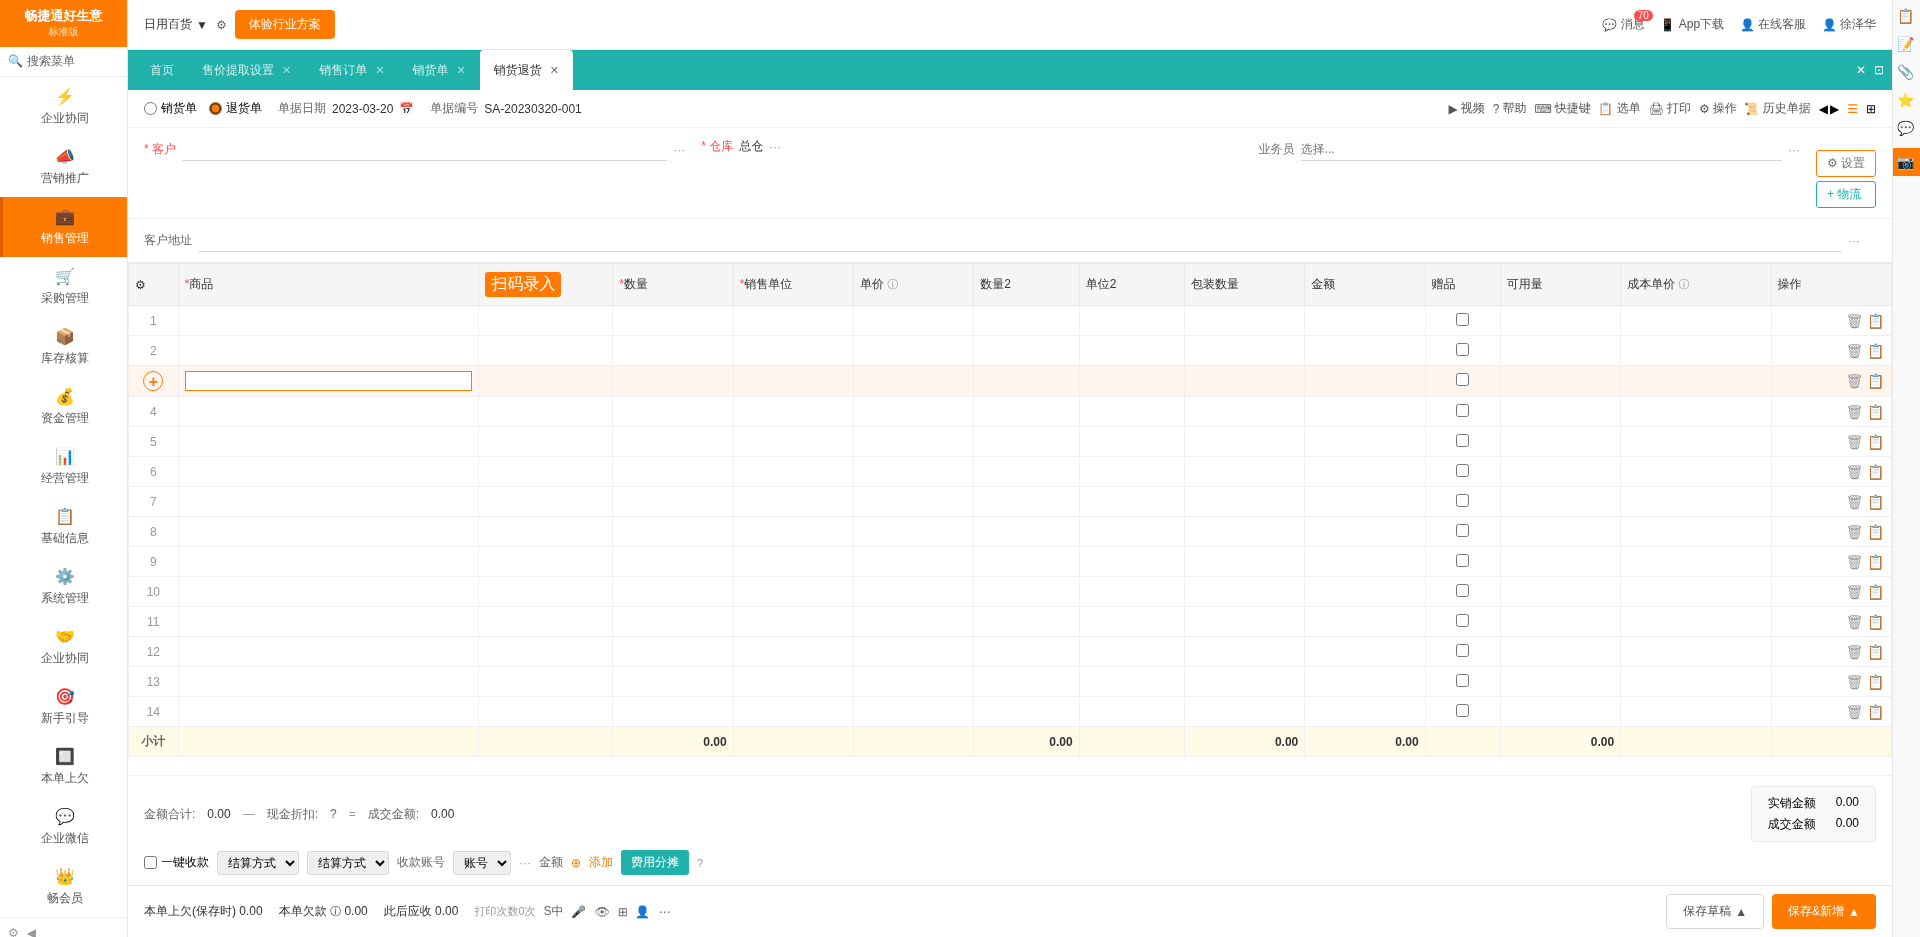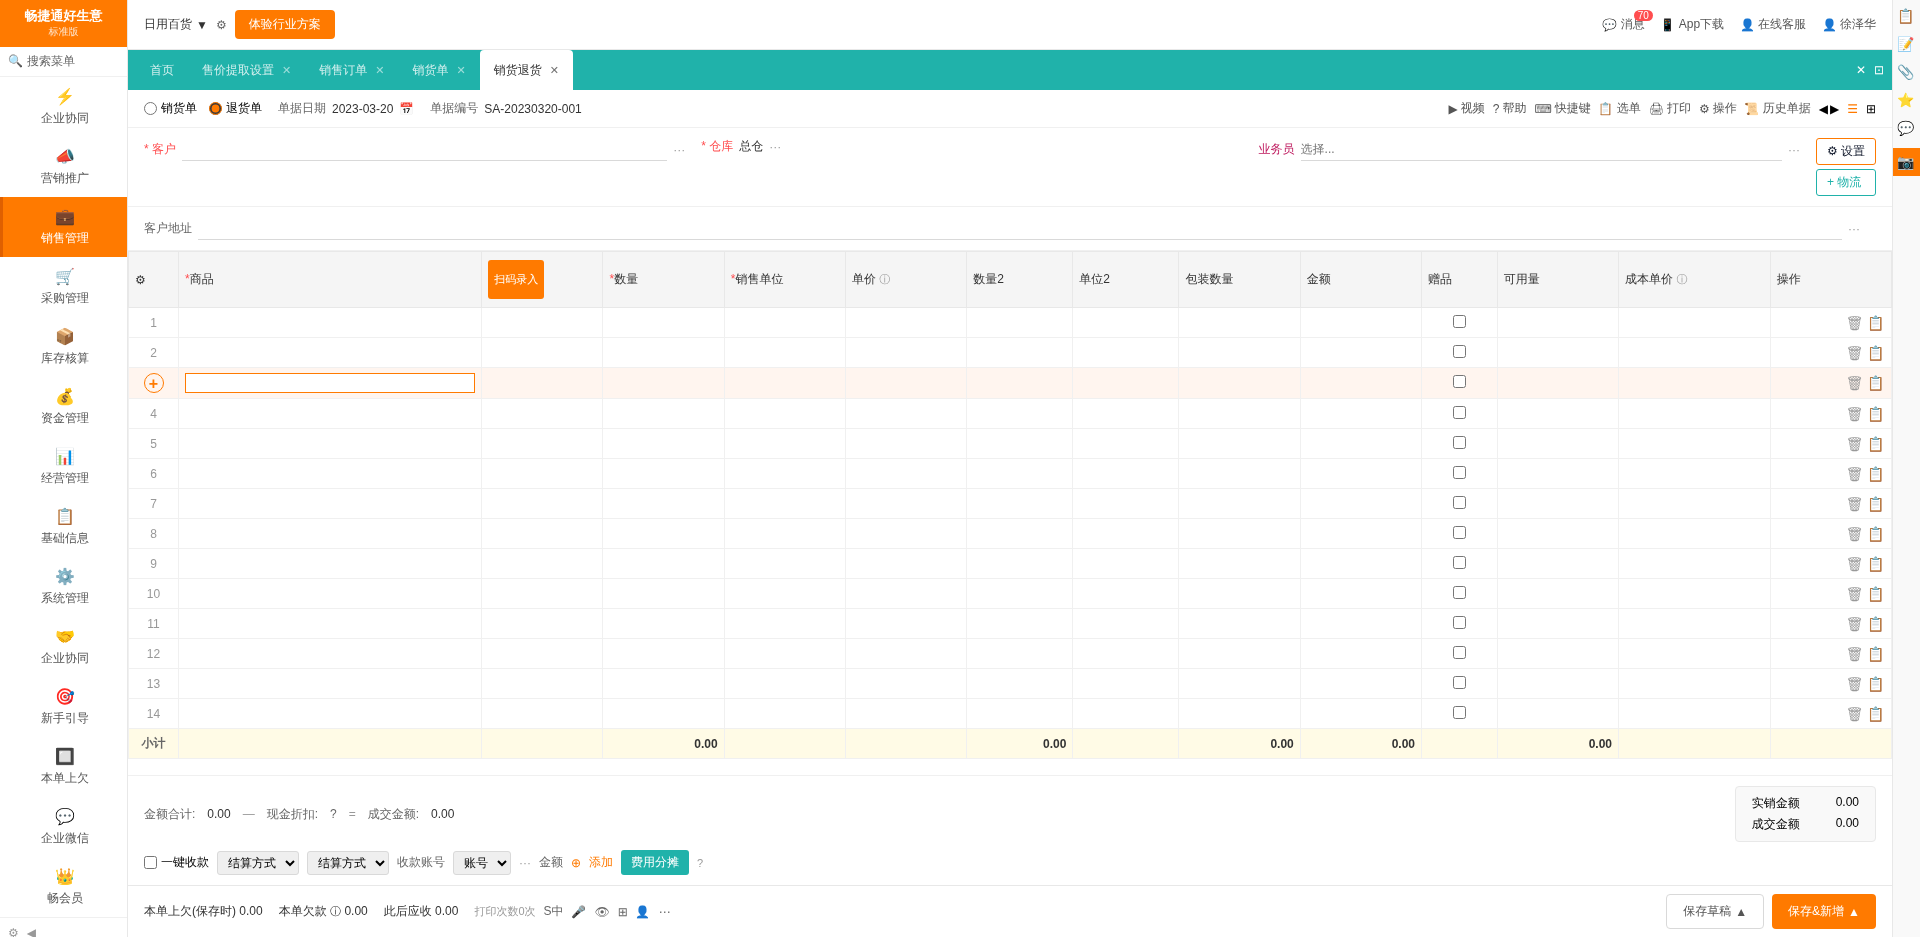--- a/index.html
+++ b/index.html
@@ -47,55 +47,55 @@
     .radio-item input[type="radio"] { accent-color: #ff7a00; }
     .form-field { display: flex; align-items: center; gap: 6px; }
     .form-field label { color: #666; white-space: nowrap; }
     .form-field .value { color: #333; font-weight: 500; }
     .header-actions { margin-left: auto; display: flex; gap: 8px; align-items: center; }
     .action-btn { display: flex; align-items: center; gap: 3px; color: #555; cursor: pointer; font-size: 12px; }
 
     
     .form-fields { padding: 10px 16px; display: flex; align-items: flex-start; gap: 0; border-bottom: 1px solid #f0f0f0; }
     .field-group { flex: 1; display: flex; align-items: center; gap: 6px; padding-right: 16px; }
-    .field-group label { color: #be185d; white-space: nowrap; }
+    .field-group label { color: #737373; white-space: nowrap; }
     .field-group label.optional { color: #666; }
     .field-input { flex: 1; border: none; border-bottom: 1px solid #d9d9d9; padding: 4px 0; outline: none; color: #333; font-size: 12px; }
     .field-dots { color: #999; cursor: pointer; }
     .side-btns { display: flex; flex-direction: column; gap: 4px; margin-left: auto; }
     .side-btn { padding: 4px 10px; border-radius: 3px; border: 1px solid #d9d9d9; background: #fff; cursor: pointer; font-size: 12px; color: #555; display: flex; align-items: center; gap: 3px; }
-    .side-btn.setting { color: #0f172a; border-color: #ff7a00; }
+    .side-btn.setting { color: #737373; border-color: #ff7a00; margin-top: 12px; }
     .side-btn.logistics { color: #20b2aa; border-color: #20b2aa; }
 
     
     .table-container { flex: 1; overflow: auto; }
     table { width: 100%; border-collapse: collapse; }
     thead tr { background: #f5f5f5; }
     th { padding: 8px 6px; text-align: left; border: 1px solid #e8e8e8; white-space: nowrap; font-weight: 500; color: #333; font-size: 12px; }
     td { padding: 5px 6px; border: 1px solid #f0f0f0; color: #333; font-size: 12px; height: 30px; }
     tr.highlighted { background: #fff5ef; }
     tr.highlighted td { background: #fff5ef; }
     .row-num { color: #999; text-align: center; width: 30px; }
     .add-row-btn { color: #ff7a00; cursor: pointer; font-size: 16px; font-weight: bold; display: inline-block; width: 20px; height: 20px; text-align: center; line-height: 20px; border-radius: 50%; border: 1px solid #ff7a00; }
     .checkbox-cell { text-align: center; }
-    .barcode-btn { background: #ff7a00; color: white; border: none; padding: 12px 6px; border-radius: 3px; font-size: 11px; cursor: pointer; white-space: nowrap; }
+    .barcode-btn { background: #ff7a00; color: white; border: none; padding: 2px 6px; border-radius: 3px; font-size: 16px; cursor: pointer; white-space: nowrap; }
     .action-icons { display: flex; gap: 4px; justify-content: flex-end; }
     .icon-btn { color: #999; cursor: pointer; font-size: 14px; }
     .subtotal-row td { background: #fffbe6; font-weight: bold; }
 
     
     .form-footer { padding: 10px 16px; border-top: 1px solid #f0f0f0; }
     .footer-row1 { display: flex; align-items: center; gap: 12px; margin-bottom: 8px; }
     .footer-row2 { display: flex; align-items: center; gap: 8px; }
     .footer-label { color: #666; }
     .footer-value { color: #333; font-weight: 500; }
     .footer-dash { color: #999; }
     .footer-eq { color: #999; }
     .summary-box { margin-left: auto; background: #f9f9f9; border: 1px solid #e8e8e8; border-radius: 4px; padding: 8px 16px; font-size: 12px; }
-    .summary-row { display: flex; justify-content: flex-start; gap: 36px; margin-bottom: 4px; }
+    .summary-row { display: flex; justify-content: flex-start; gap: 20px; margin-bottom: 4px; }
     .summary-row:last-child { margin-bottom: 0; }
 
     
     .bottom-bar { background: #fff; border-top: 1px solid #e8e8e8; padding: 8px 16px; display: flex; align-items: center; gap: 16px; }
     .bottom-bar .info-item { color: #666; }
     .bottom-bar .info-item span { color: #333; font-weight: 500; }
     .save-btns { margin-left: auto; display: flex; gap: 8px; }
     .btn-draft { background: #fff; border: 1px solid #d9d9d9; color: #555; padding: 8px 16px; border-radius: 4px; cursor: pointer; display: flex; align-items: center; gap: 4px; }
     .btn-save { background: #ff7a00; color: white; border: none; padding: 8px 16px; border-radius: 4px; cursor: pointer; display: flex; align-items: center; gap: 4px; }
     .bottom-icons { display: flex; gap: 8px; align-items: center; color: #666; }

